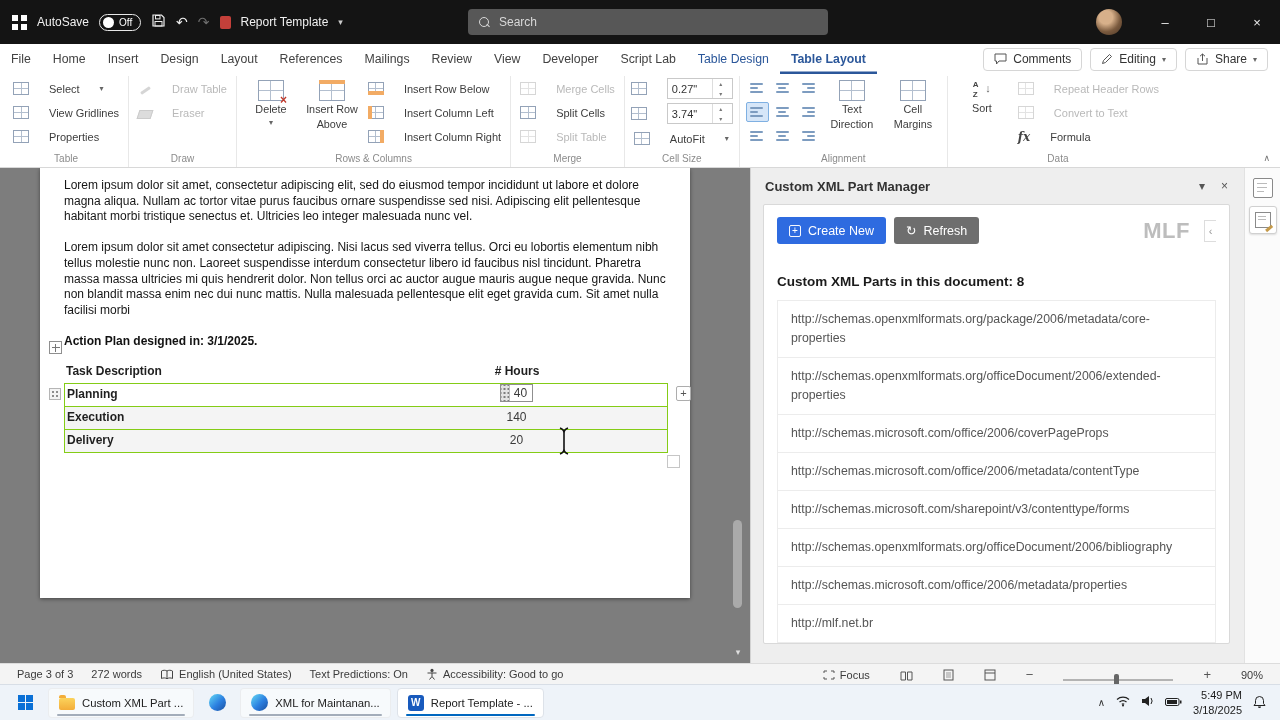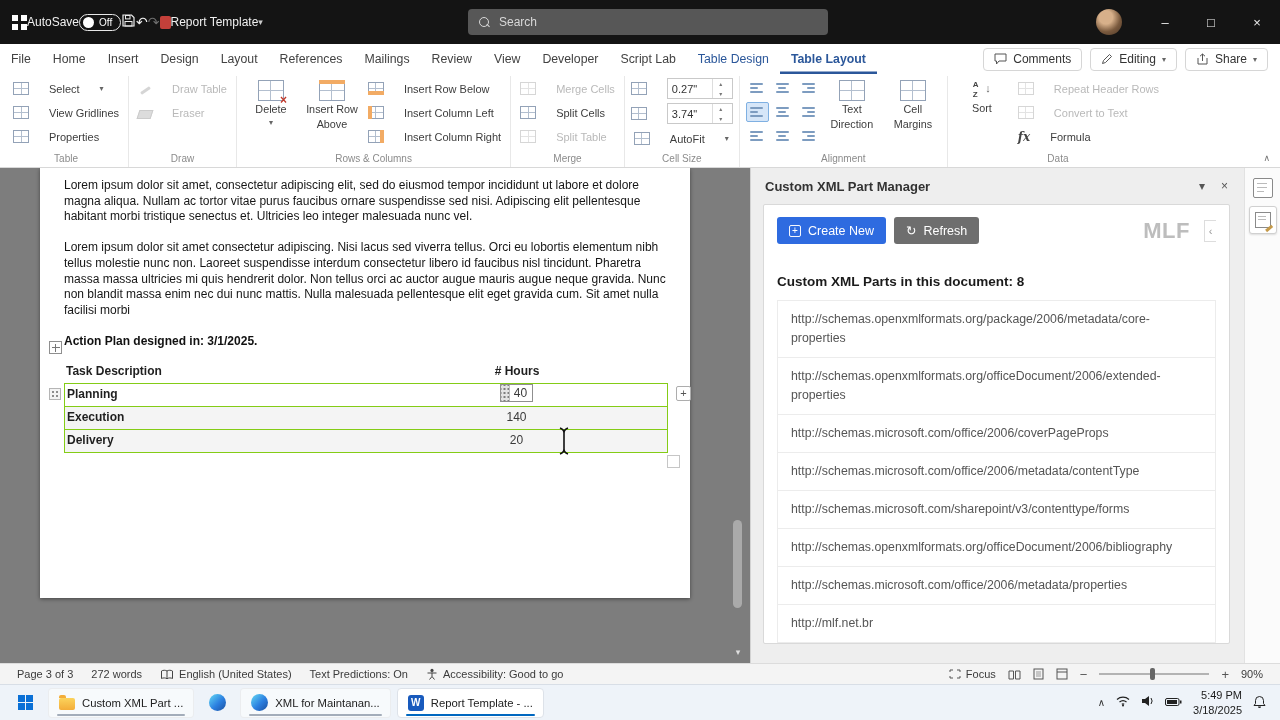--- a/index.html
+++ b/index.html
@@ -1,21 +1,21 @@
 <!DOCTYPE html>
 <html><head>
 <meta charset="utf-8">
 <style>
   *{margin:0;padding:0;box-sizing:border-box}
   html,body{width:1280px;height:720px;overflow:hidden}
   body{font-family:"Liberation Sans",sans-serif;position:relative;background:#fff;font-size:12px;color:#333}
 
   
   .titlebar{position:absolute;left:0;top:0;width:1280px;height:44px;background:#141414;display:flex;align-items:center;color:#fff}
-  .tb-left{display:flex;align-items:center;padding-left:12px}
+  .tb-left{display:flex;align-items:center;gap:10px;padding-left:12px}
   .app-icon{width:15px;height:15px;background:
     linear-gradient(#fff,#fff) 0 0/6px 6px no-repeat,
     linear-gradient(#fff,#fff) 9px 0/6px 6px no-repeat,
     linear-gradient(#fff,#fff) 0 9px/6px 6px no-repeat,
     linear-gradient(#fff,#fff) 9px 9px/6px 6px no-repeat}
   .tb-text{font-size:12px;color:#f0f0f0}
   .toggle{width:42px;height:17px;border:1px solid #e8e8e8;border-radius:10px;display:flex;align-items:center;gap:5px;padding:1px 3px}
   .knob{width:11px;height:11px;border-radius:50%;background:#fff}
   .toggle-state{font-size:10px;color:#fff}
   .tb-glyph{font-size:14px;color:#eee;line-height:1}
@@ -124,21 +124,21 @@
   
   .rightstrip{position:absolute;left:1244px;top:168px;width:36px;height:495px;background:#fbfbfb;border-left:1px solid #e2e2e2;display:flex;flex-direction:column;align-items:center;padding-top:10px;gap:8px}
   .strip-icn{width:20px;height:20px;border:1px solid #8a8a8a;background:linear-gradient(#bbb,#bbb) 3px 4px/10px 1px no-repeat,linear-gradient(#bbb,#bbb) 3px 8px/10px 1px no-repeat,linear-gradient(#bbb,#bbb) 3px 12px/7px 1px no-repeat,#fff;border-radius:2px}
   .strip-btn{width:28px;height:28px;border:1px solid #d0d0d0;border-radius:3px;background:#fff;display:flex;align-items:center;justify-content:center;box-shadow:0 1px 2px rgba(0,0,0,.12)}
   .strip-icn2{width:16px;height:16px;border:1px solid #8a8a8a;position:relative;background:linear-gradient(#bbb,#bbb) 2px 3px/8px 1px no-repeat,linear-gradient(#bbb,#bbb) 2px 6px/8px 1px no-repeat,#fff}
   .strip-icn2::after{content:"";position:absolute;right:-3px;bottom:-2px;width:8px;height:2.5px;background:#c59a4a;transform:rotate(-40deg)}
 
   
   .statusbar{position:absolute;left:0;top:663px;width:1280px;height:21px;background:#f4f4f4;border-top:1px solid #dcdcdc;display:flex;align-items:center;font-size:11px;color:#3b3b3b;padding:0 17px;gap:18px}
   .sb-item{display:flex;align-items:center;gap:5px;white-space:nowrap}
-  .sb-right{margin-left:auto;display:flex;align-items:center;gap:12px}
+  .sb-right{margin-left:auto;display:flex;align-items:flex-end;gap:30px}
   .zoomtrack{width:110px;height:2px;background:#b3b3b3;position:relative}
   .zoomtrack::before{content:"";position:absolute;left:50%;top:-3px;width:1px;height:8px;background:#999}
   .zoomthumb{position:absolute;left:46%;top:-5px;width:5px;height:12px;background:#666;border-radius:2px}
   .zoom-pm{font-size:13px;color:#555;line-height:1}
 
   
   .taskbar{position:absolute;left:0;top:684px;width:1280px;height:36px;background:#eef3f9;border-top:1px solid #d8dee6;display:flex;align-items:center;padding-left:8px}
   .startbtn{width:34px;height:30px;display:flex;align-items:center;justify-content:center;border-radius:4px}
   .winlogo{width:15px;height:15px;background:
     linear-gradient(#0a70d6,#0a70d6) 0 0/7px 7px no-repeat,

